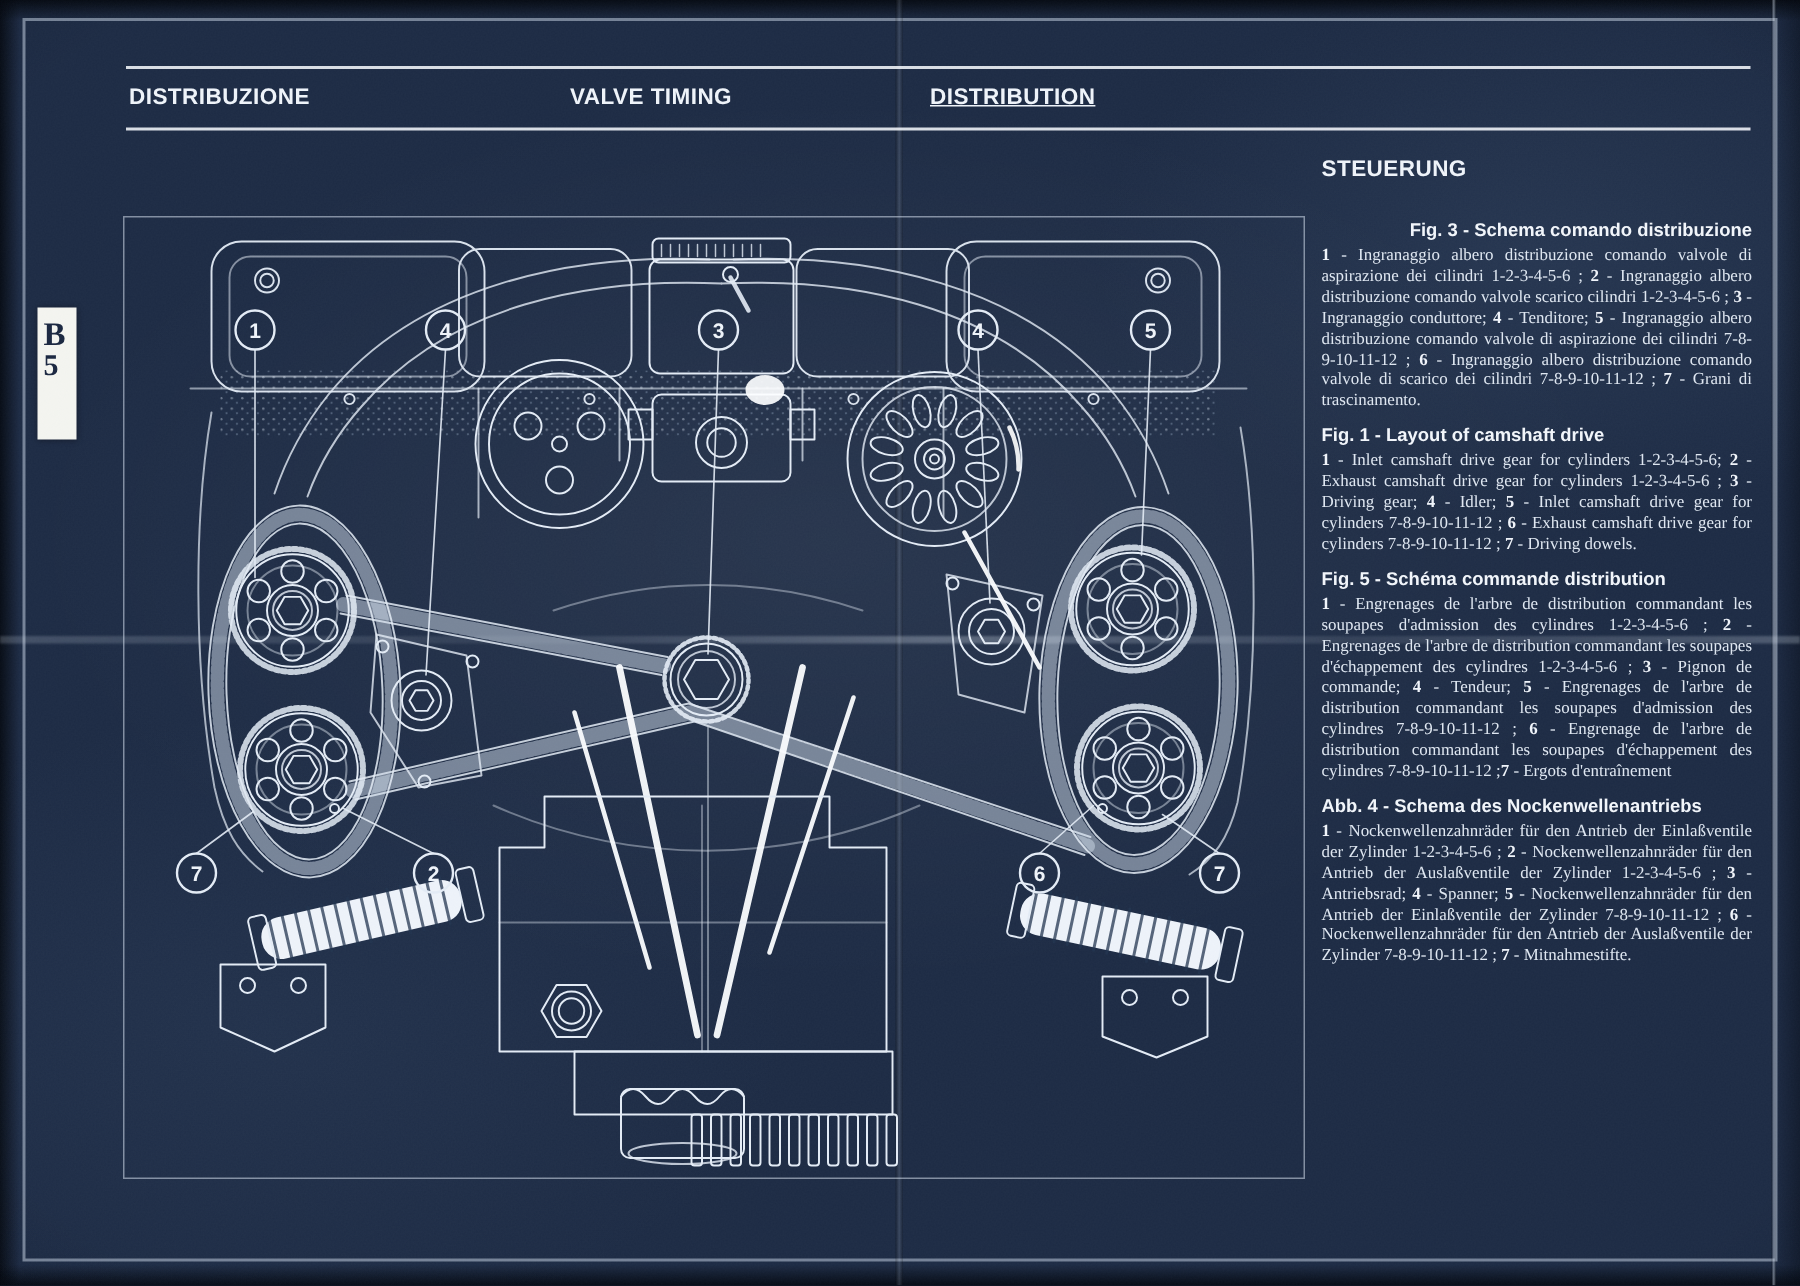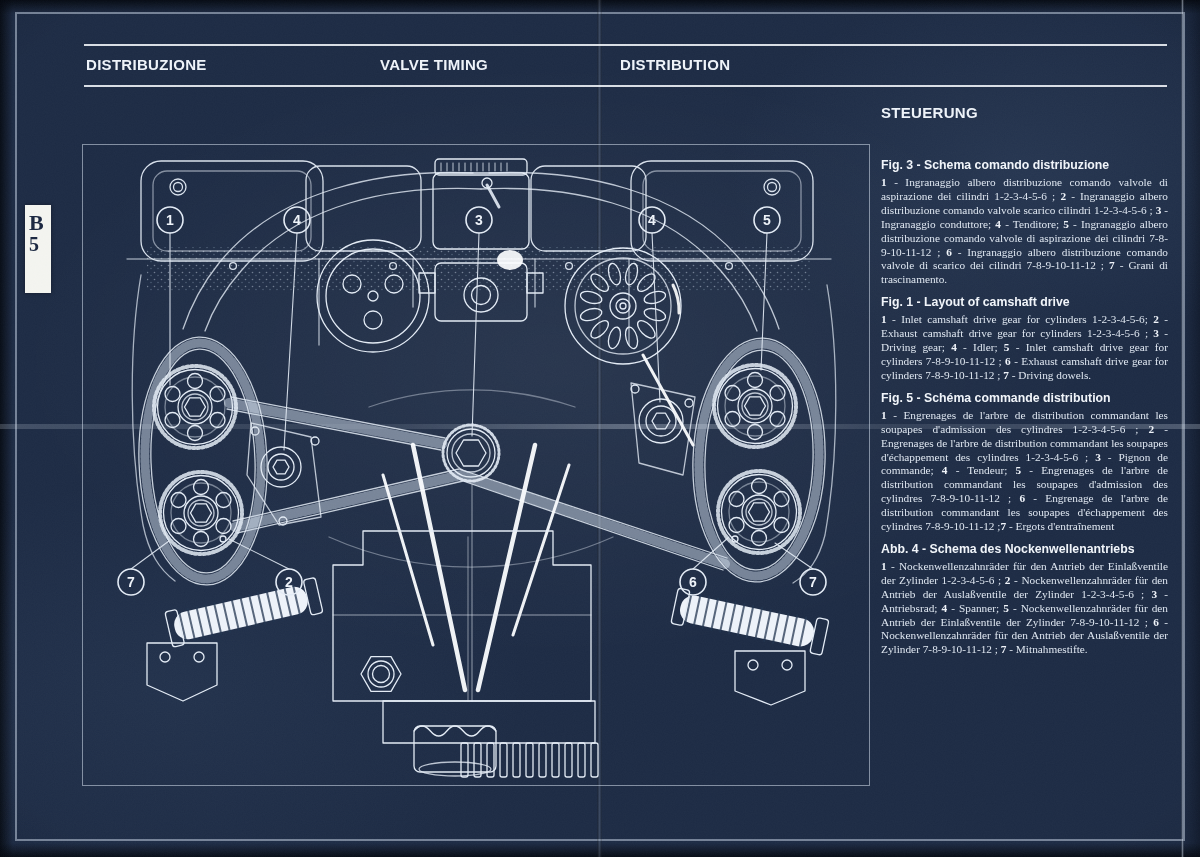--- a/index.html
+++ b/index.html
@@ -25,35 +25,35 @@
     background:linear-gradient(90deg, rgba(0,0,0,0.2), rgba(215,226,240,0.45), rgba(0,0,0,0.15));}
   .crease-h{position:absolute;left:0;right:0;top:424px;height:5px;
     background:linear-gradient(90deg, rgba(222,232,244,0.20), rgba(222,232,244,0.08) 30%,
        rgba(222,232,244,0.30) 52%, rgba(222,232,244,0.10) 75%, rgba(222,232,244,0.25));
     filter:blur(0.6px);}
   
   .rule{position:absolute;left:84px;width:1083px;height:2px;background:rgba(242,246,251,0.88);}
   .rule.top{top:44px;} .rule.bottom{top:85px;}
   .hdr{position:absolute;top:56px;font-weight:bold;font-size:15px;letter-spacing:0.3px;
        color:#eef3f9;white-space:nowrap;}
-  .hdr.t0{left:86px;} .hdr.t1{left:352px;margin-left:28px;} .hdr.t2{left:620px;} .hdr.t3{left:881px;margin-top:48px;}
+  .hdr.t0{left:86px;} .hdr.t1{left:352px;margin-left:28px;} .hdr.t2{left:620px;text-decoration:underline;} .hdr.t3{left:881px;margin-top:48px;}
   
   .tab{position:absolute;left:25px;top:205px;width:26px;height:88px;background:#f3f4ef;
        color:#1a2740;font-family:"Liberation Serif",serif;font-weight:bold;
        box-shadow:0 0 4px rgba(0,0,0,0.4);padding-top:6px;box-sizing:border-box;}
   .tab div{line-height:1.05;padding-left:4px;}
   .tab .l1{font-size:22px;} .tab .l2{font-size:20px;}
   
   .frame{position:absolute;left:82px;top:144px;width:786px;height:640px;
          border:1.5px solid rgba(213,224,238,0.55);box-sizing:content-box;}
   .frame svg{position:absolute;left:0;top:0;}
   
   .col{position:absolute;left:881px;top:146px;width:287px;color:#e9eef5;}
   .col h3{font-size:12.3px;line-height:14px;margin:8px 0 4px 0;font-weight:bold;color:#f1f5fa;}
-  .col section:first-child h3{margin-top:12px;}
+  .col section:first-child h3{margin-top:0;text-align:right;}
   .col p{font-size:11.3px;line-height:13.9px;margin:0;text-align:justify;
          color:#dfe7f1;font-family:Liberation Serif, serif;}
   .col p .b{font-weight:bold;color:#f0f4fa;}
   
   .grain{position:absolute;inset:0;pointer-events:none;opacity:0.55;}
   text.co{fill:#eef3f9;font-family:"Liberation Sans",sans-serif;font-weight:bold;font-size:14px;
           text-anchor:middle;}
 </style>
 </head>
 <body>

